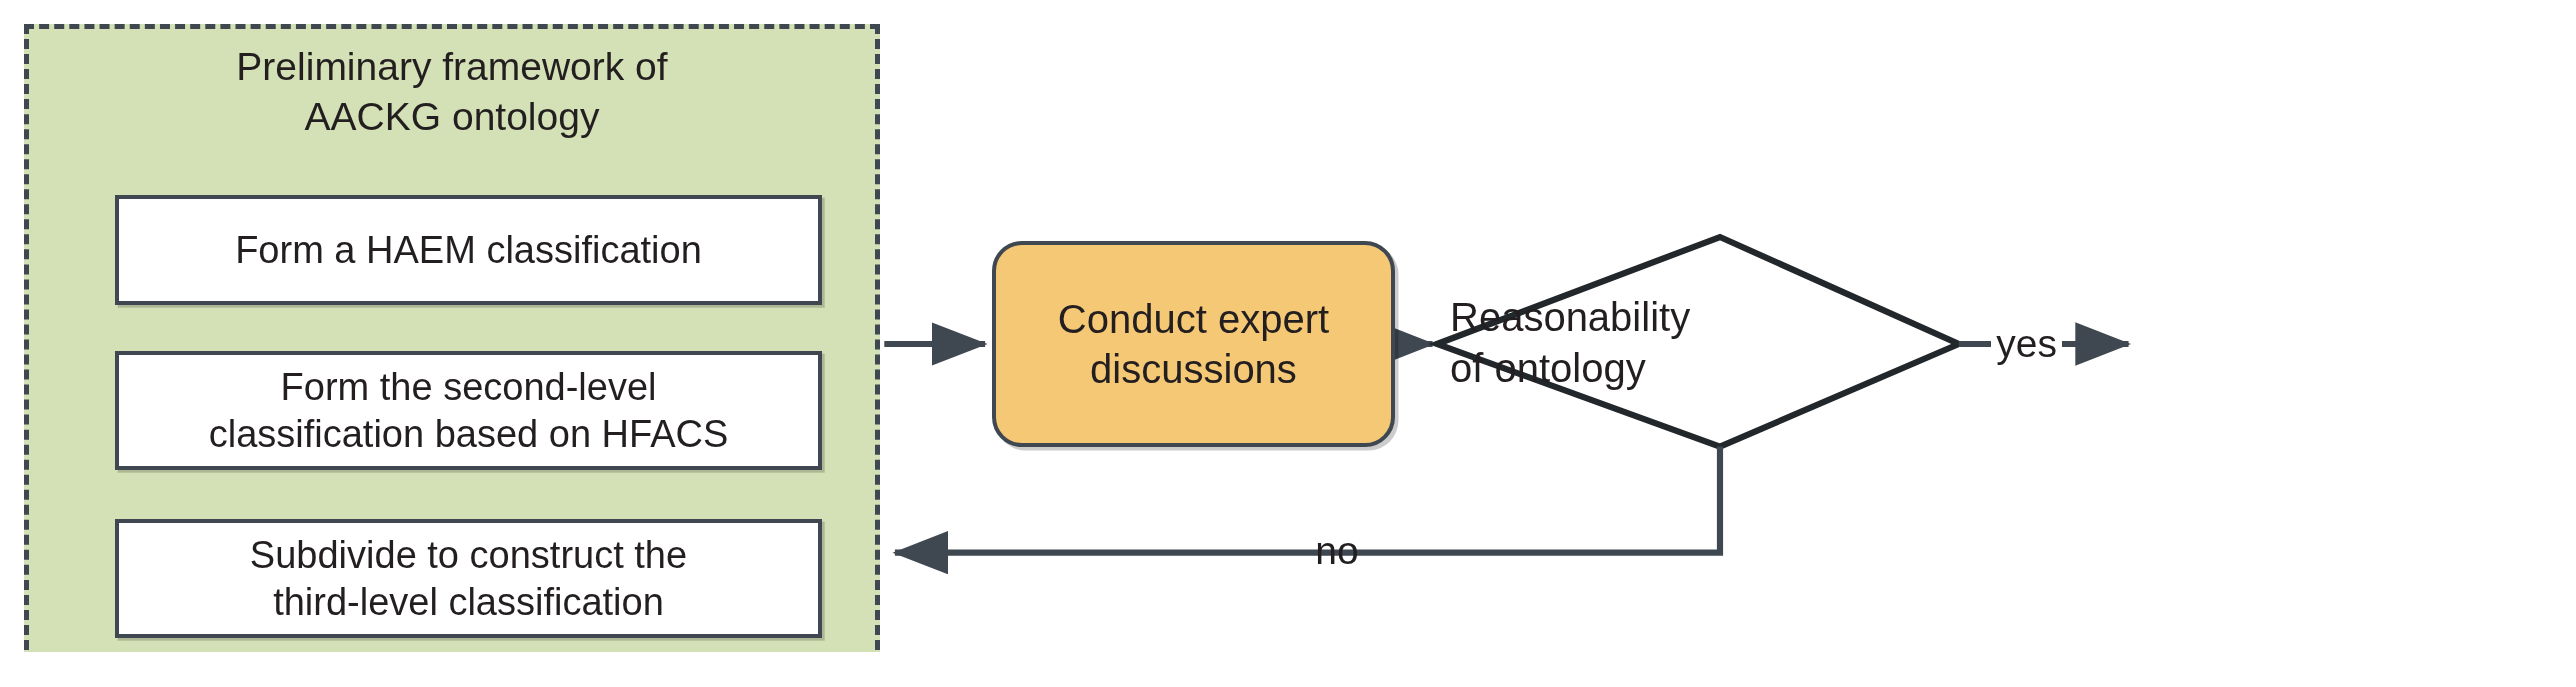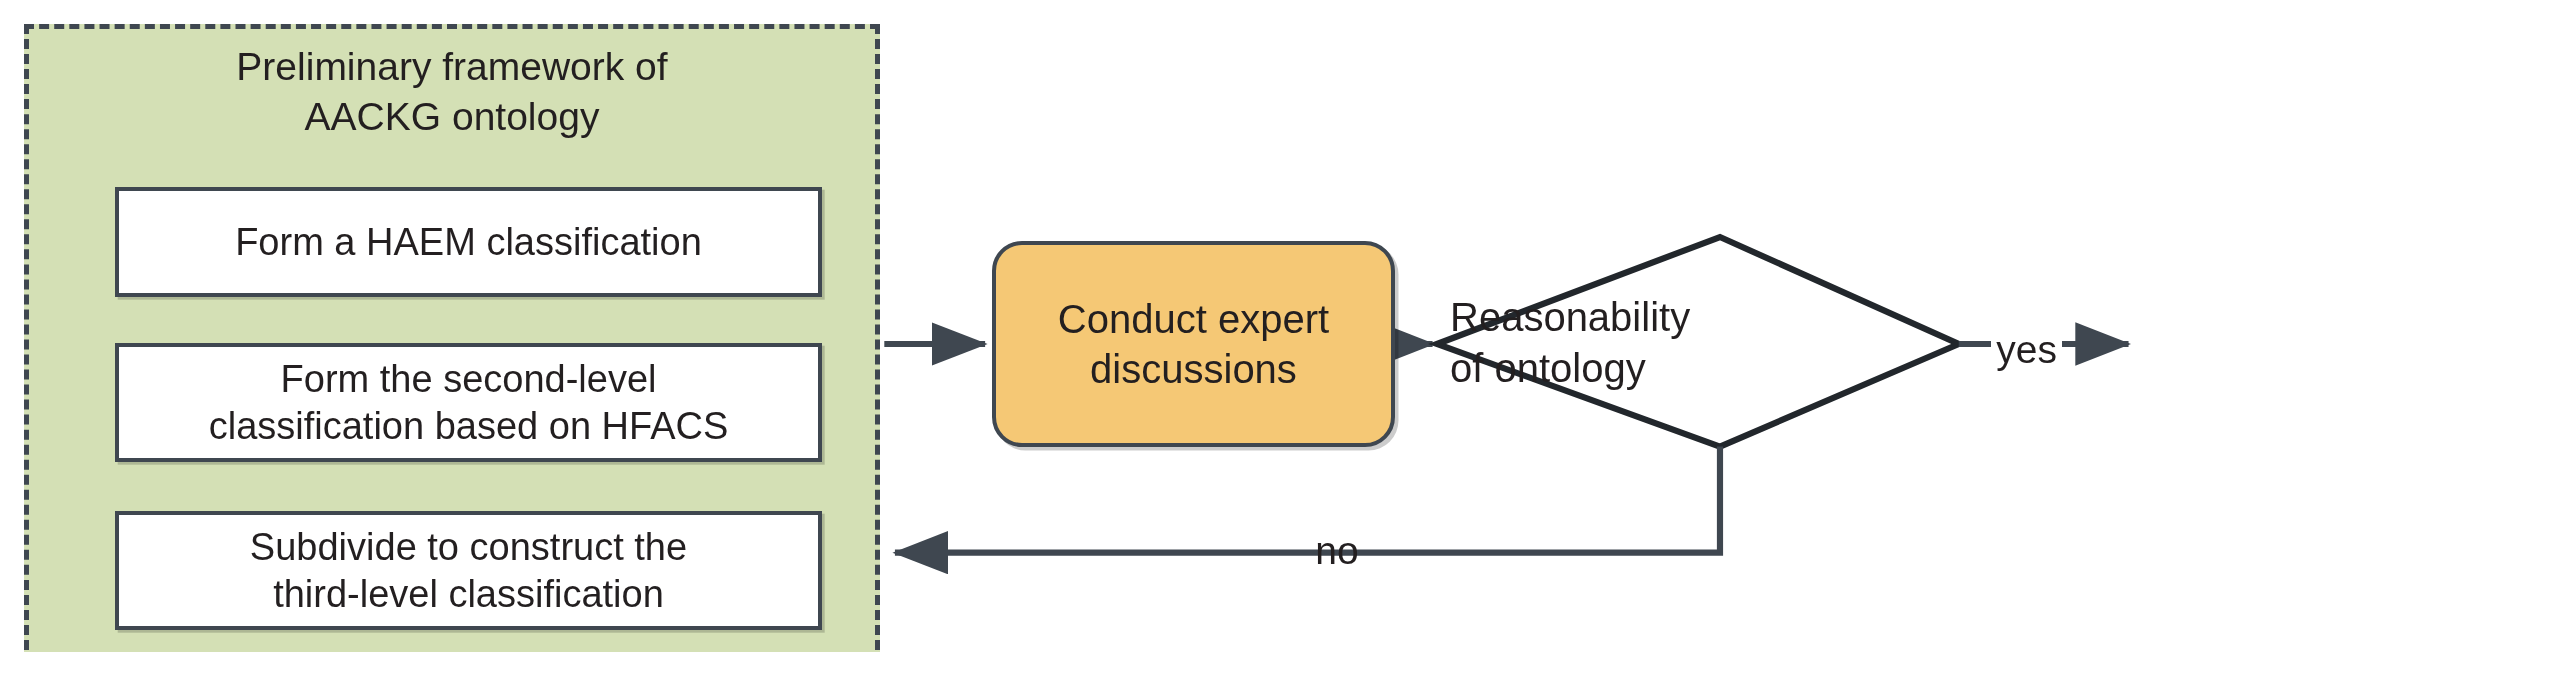--- a/index.html
+++ b/index.html
@@ -54,20 +54,21 @@
     box-sizing: border-box;
     display: flex;
     align-items: center;
     justify-content: center;
     text-align: center;
     color: #231f20;
     font-size: 38px;
     line-height: 1.22;
     white-space: pre-line;
     box-shadow: 2.7px 2.7px 0 rgba(0,0,0,0.18);
+    margin-top: 8px;
   }
   #wbox-1 { left: 115px; top: 187px; width: 707px; height: 110px; }
   #wbox-2 { left: 115px; top: 343px; width: 707px; height: 119px; }
   #wbox-3 { left: 115px; top: 511px; width: 707px; height: 119px; }
 
   
   .cbox {
     position: absolute;
     border: 4.4px solid #3f4750;
     box-sizing: border-box;
@@ -106,21 +107,21 @@
 
   
   .edge-label {
     position: absolute;
     font-size: 39px;
     color: #231f20;
     background: #ffffff;
     padding: 0 5.3px;
     line-height: 1;
   }
-  #label-yes { left: 1991px; top: 324px; margin-top: 6px; }
+  #label-yes { left: 1991px; top: 324px; }
   #label-no  { left: 1310px; top: 531px; background: transparent; }
 </style>
 </head>
 <body>
 
 <div id="stage">
 
   <svg id="svg-layer" viewBox="0 0 2913 778" xmlns="http://www.w3.org/2000/svg">
     <defs>
       <marker id="arrowhead" markerWidth="9" markerHeight="7" refX="8.6" refY="3.5" orient="auto" markerUnits="strokeWidth">

